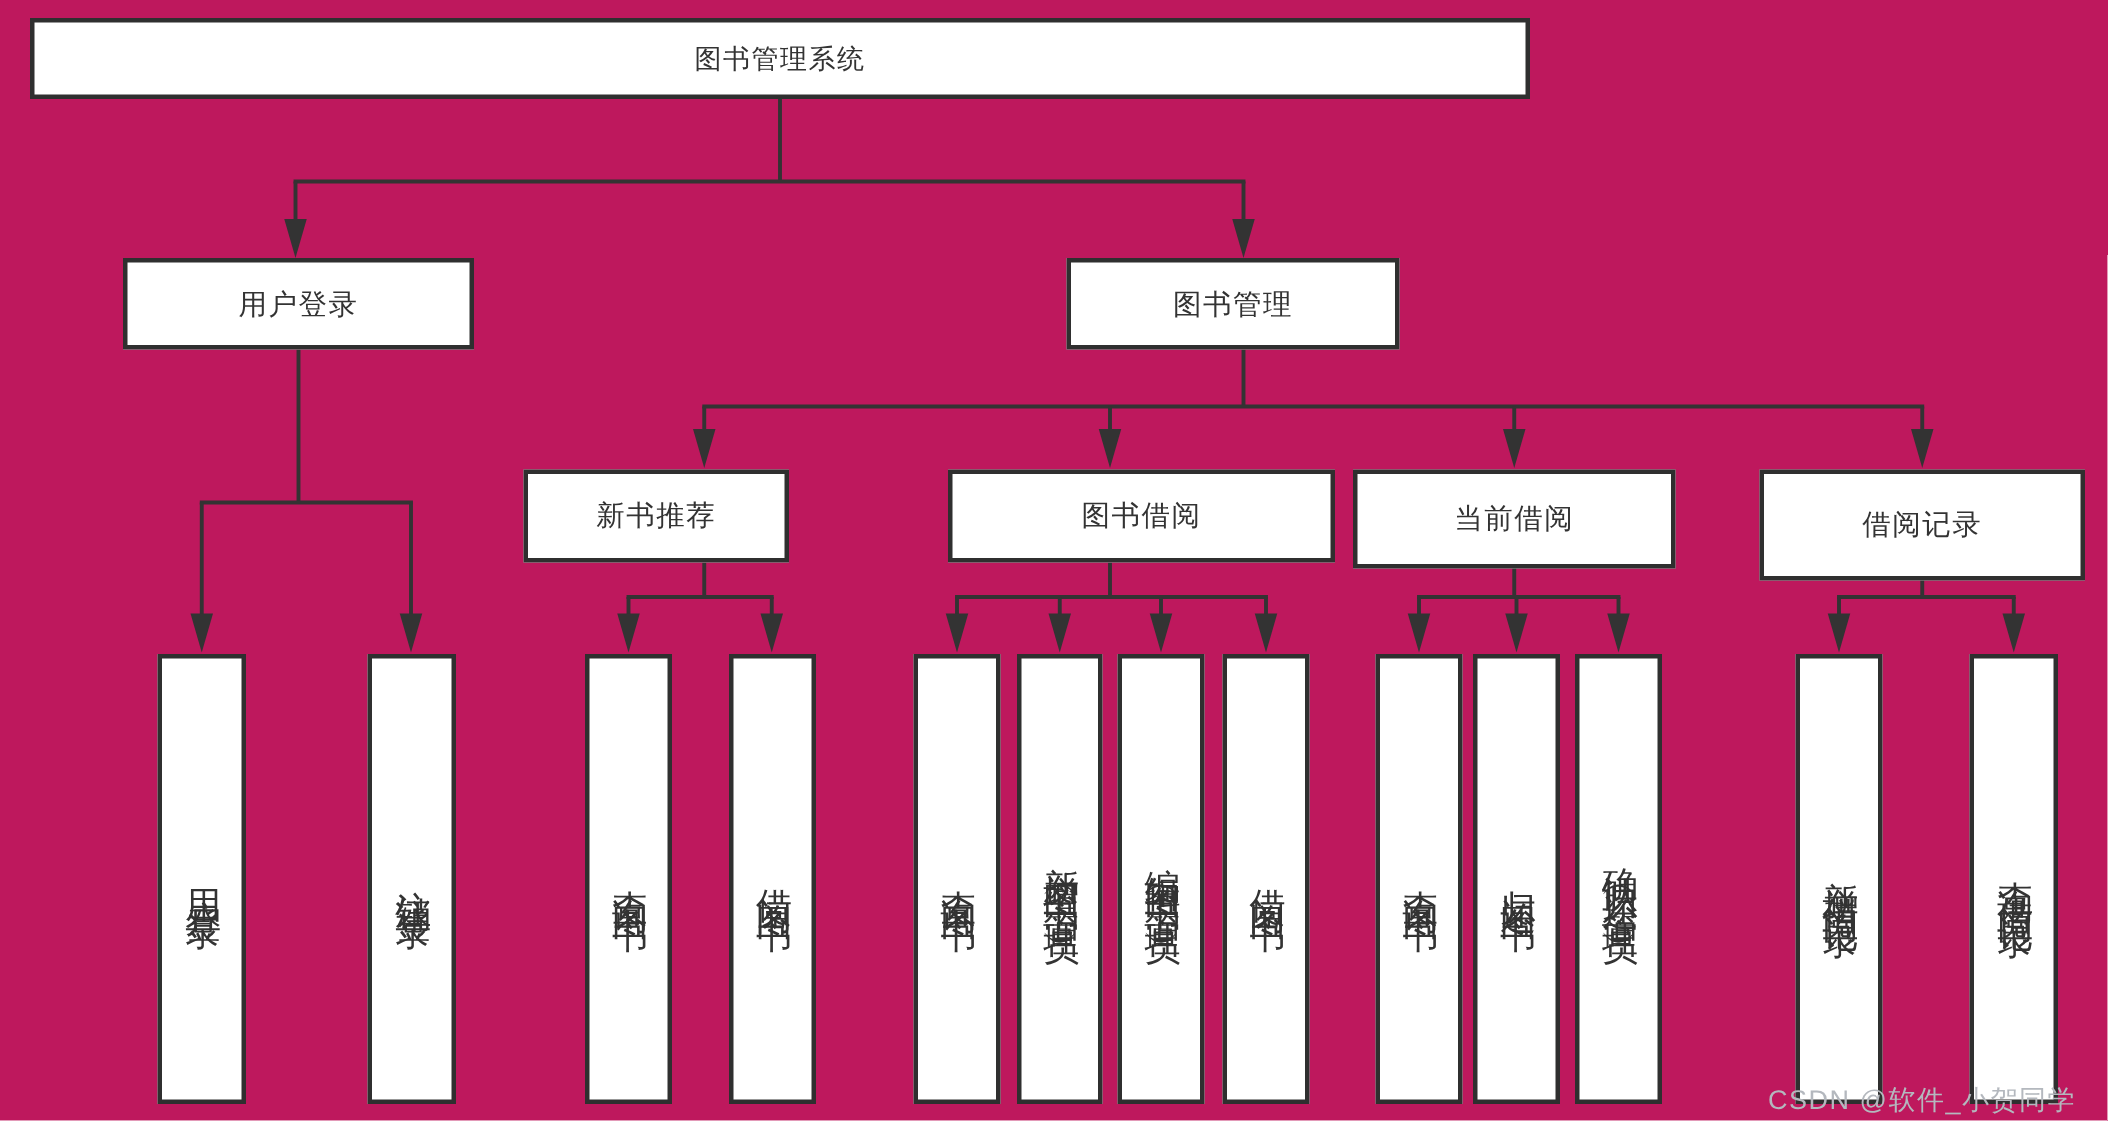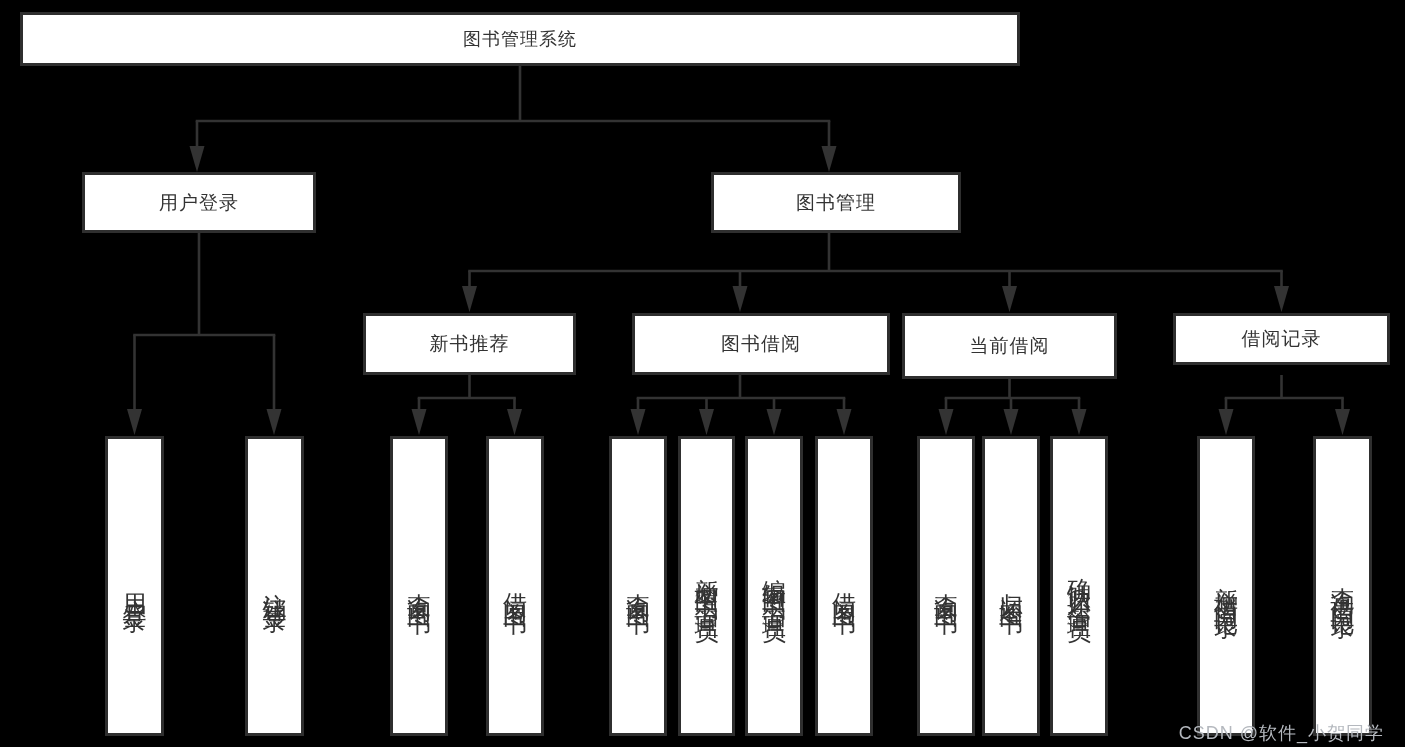--- a/index.html
+++ b/index.html
@@ -1,18 +1,18 @@
 <!DOCTYPE html>
 <html><head>
 <meta charset="utf-8">
 <style>
   * { margin:0; padding:0; box-sizing:border-box; }
   html,body { background:#ffffff; }
   body { width:1405px; height:747px; font-family:"Liberation Sans","DejaVu Sans",sans-serif; }
-  .canvas { position:relative; width:1405px; height:747px; background:#000000; overflow:hidden; }
+  .canvas { position:relative; width:1405px; height:747px; background:#be185d; overflow:hidden; }
   .wires { position:absolute; left:0; top:0; width:1405px; height:747px; z-index:1; }
   .box {
     position:absolute; background:#ffffff; border:3px solid #2f2f2f;
     display:flex; align-items:center; justify-content:center;
     color:#333333; z-index:2;
   }
   .box.h { font-size:19px; letter-spacing:1px; white-space:nowrap; }
   .box.root { font-size:18px; }
   .vtext {
     writing-mode:vertical-rl; text-orientation:mixed;
@@ -94,34 +94,34 @@
     </g>
   </svg>
 
   <div class="box h root" style="left:20px; top:12px; width:1000px; height:54px;">
     <span>图书管理系统</span>
   </div>
 
   <div class="box h" style="left:82px; top:172px; width:234px; height:61px;">
     <span>用户登录</span>
   </div>
-  <div class="box h" style="left:711px; top:172px; width:250px; height:61px;">
+  <div class="box h" style="left:711px; top:172px; width:222px; height:61px;">
     <span>图书管理</span>
   </div>
 
-  <div class="box h" style="left:363px; top:313px; width:213px; height:62px;">
+  <div class="box h" style="left:349px; top:313px; width:177px; height:62px;">
     <span>新书推荐</span>
   </div>
   <div class="box h" style="left:632px; top:313px; width:258px; height:62px;">
     <span>图书借阅</span>
   </div>
   <div class="box h" style="left:902px; top:313px; width:215px; height:66px;">
     <span>当前借阅</span>
   </div>
-  <div class="box h" style="left:1173px; top:313px; width:217px; height:52px;">
+  <div class="box h" style="left:1173px; top:313px; width:217px; height:74px;">
     <span>借阅记录</span>
   </div>
 
   <div class="box" style="left:105px; top:436px; width:59px; height:300px;">
     <span class="vtext">用户登录</span>
   </div>
   <div class="box" style="left:245px; top:436px; width:59px; height:300px;">
     <span class="vtext">注销登录</span>
   </div>
 

